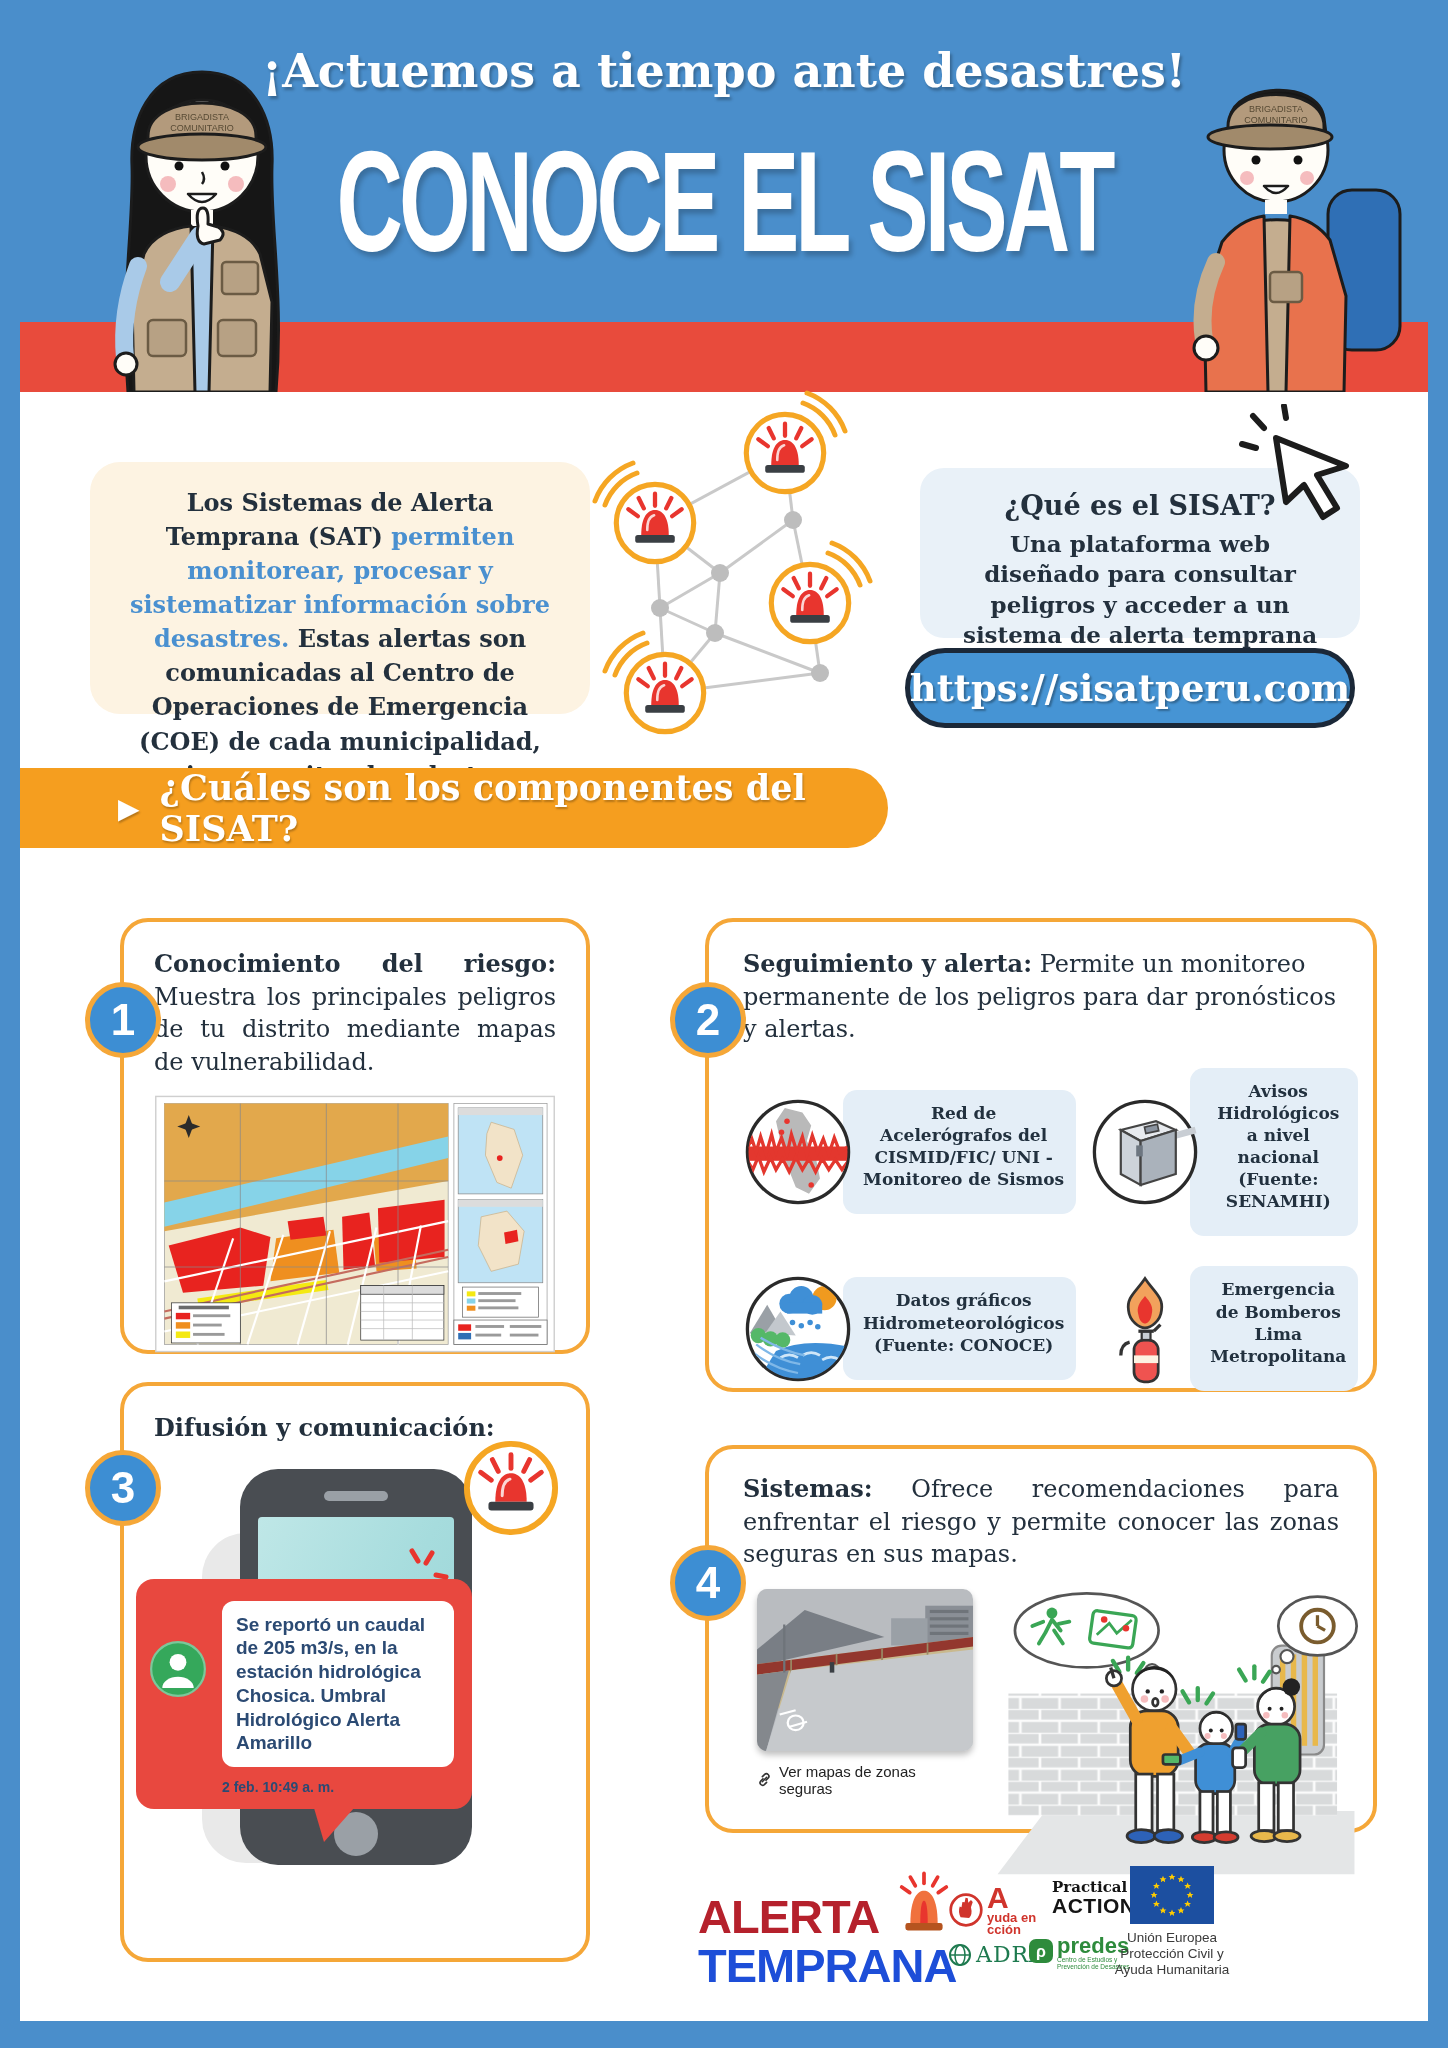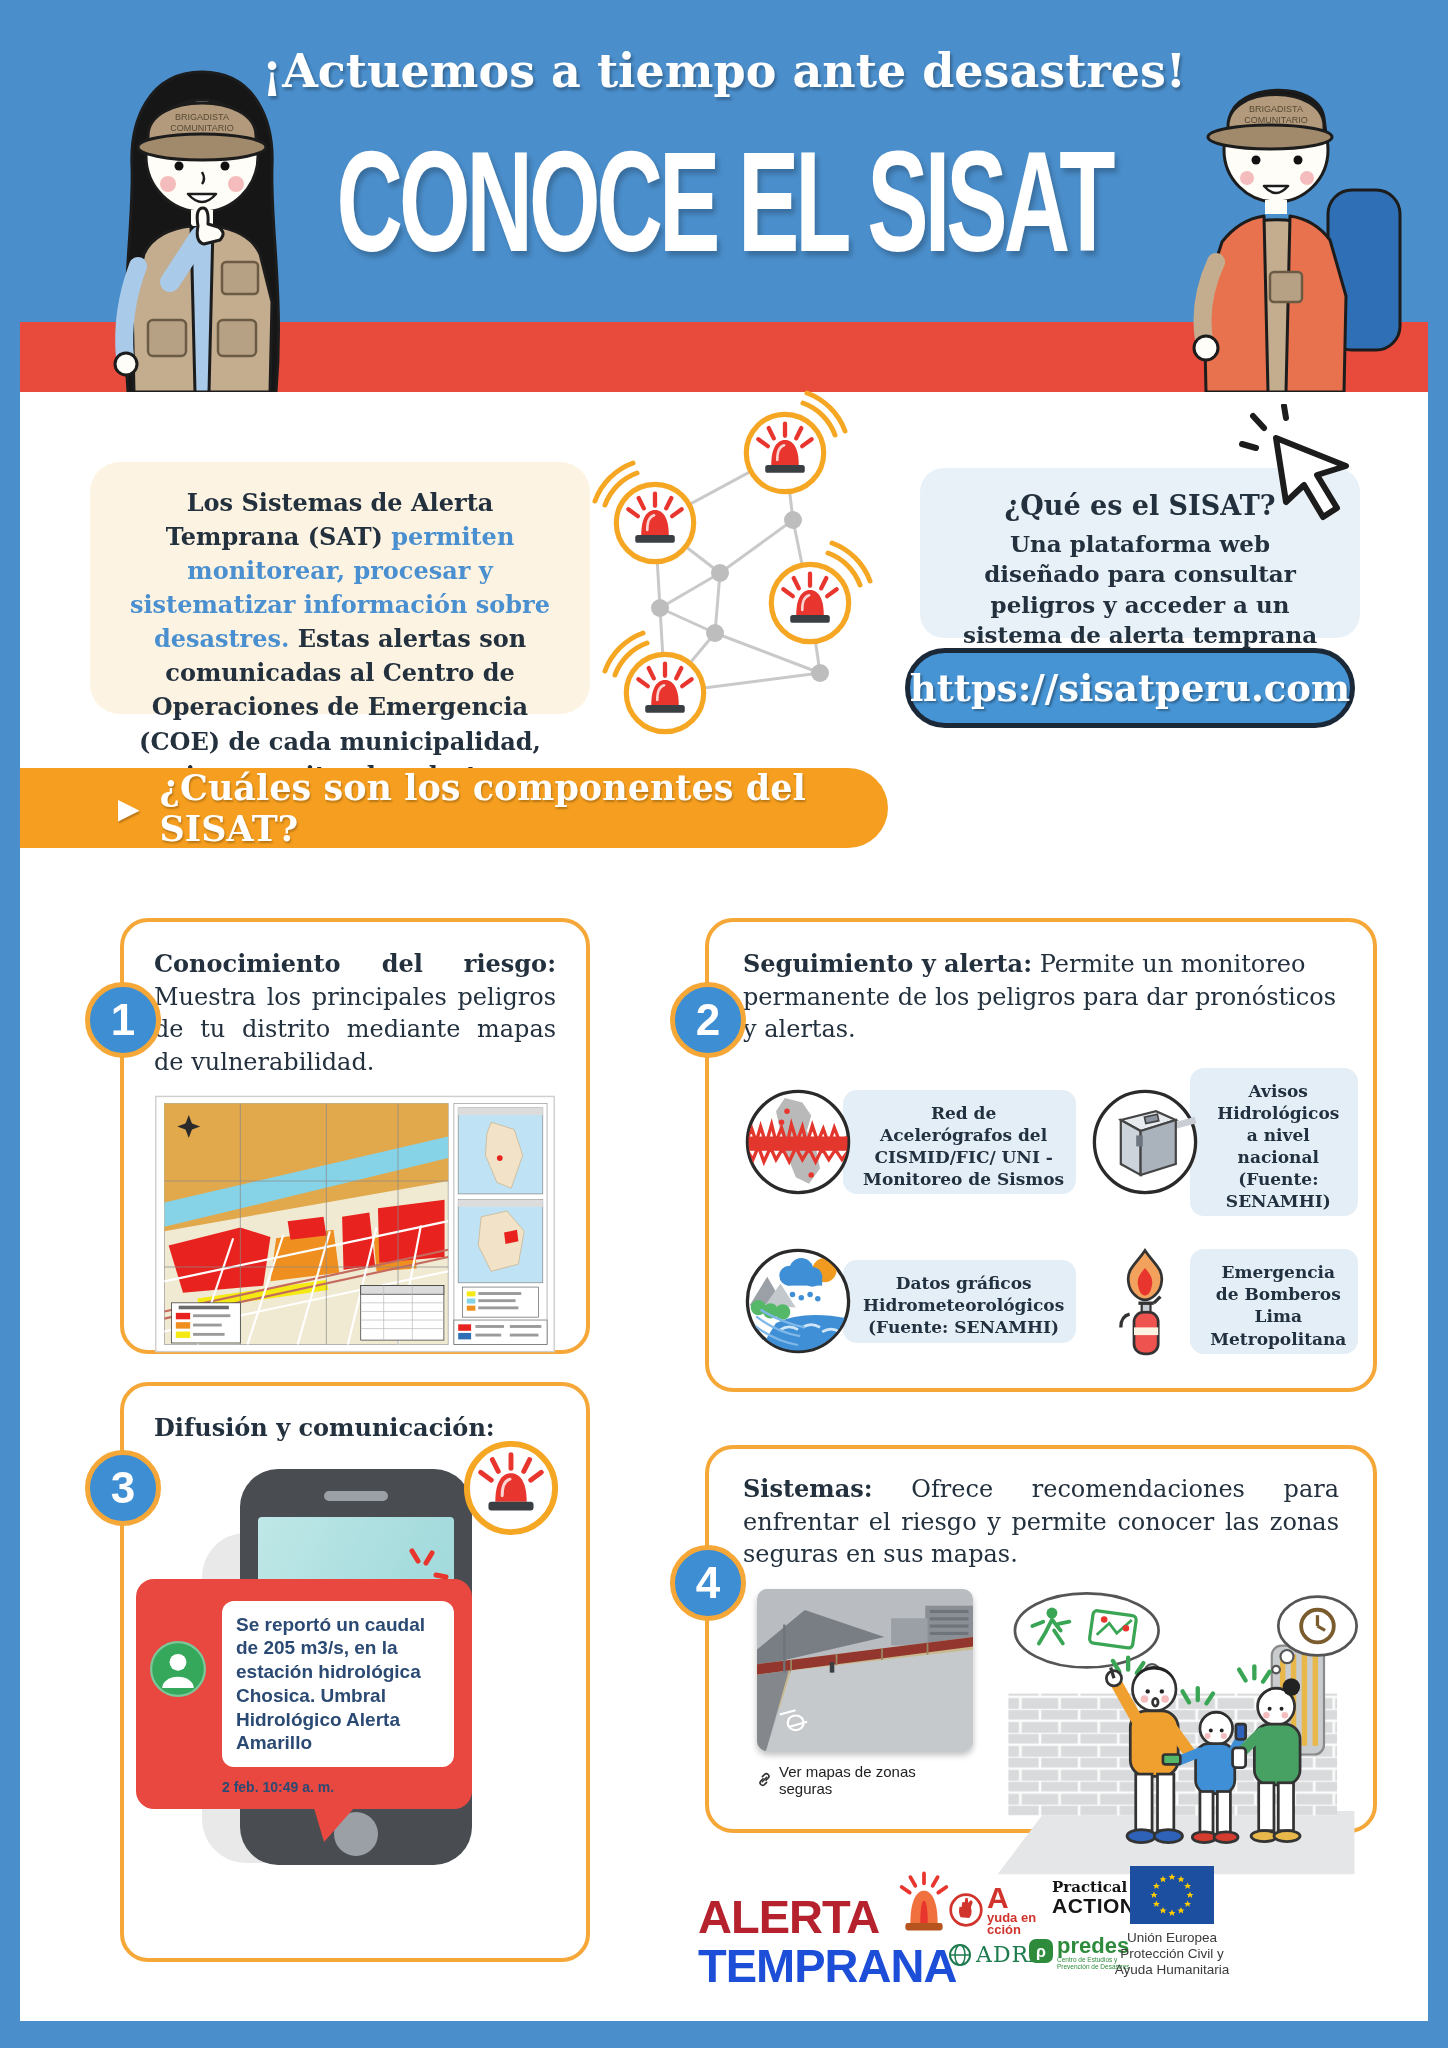--- a/index.html
+++ b/index.html
@@ -52,21 +52,21 @@
   .comp-text b{font-weight:bold;}
   .box1{left:120px;top:918px;width:470px;height:436px;padding:26px 30px;}
   .box2{left:705px;top:918px;width:672px;height:474px;padding:26px 34px;}
   .box3{left:120px;top:1382px;width:470px;height:580px;padding:26px 30px;}
   .box4{left:705px;top:1445px;width:672px;height:388px;padding:24px 34px;}
   .map-wrap{margin-top:16px;}
   
   .s-grid{display:grid;grid-template-columns:1fr 1fr;row-gap:30px;column-gap:14px;margin-top:22px;}
   .s-item{display:flex;align-items:center;}
   .s-icon{width:110px;height:110px;flex-shrink:0;margin-right:-10px;z-index:2;}
-  .s-chip{background:#e4eef7;border-radius:14px;padding:12px 12px 4px 20px;font-size:17px;
+  .s-chip{background:#e4eef7;border-radius:14px;padding:12px 12px 24px 20px;font-size:17px;
           font-weight:bold;text-align:center;color:#22313f;line-height:1.3;flex:1;}
   
   .phone-scene{position:relative;height:430px;margin-top:8px;}
   .phone-shadow{position:absolute;left:48px;top:80px;width:238px;height:330px;background:#e9e9e9;border-radius:44px;}
   .phone-body{position:absolute;left:86px;top:16px;width:232px;height:396px;background:#494d52;border-radius:38px;}
   .phone-screen{position:absolute;left:18px;top:48px;right:18px;bottom:62px;
                 background:linear-gradient(115deg,#bfe7e7 0%,#a6dcdd 55%,#9ad4d6 100%);border-radius:4px;}
   .phone-speaker{position:absolute;left:50%;top:22px;width:64px;height:10px;margin-left:-32px;
                  background:#9aa0a6;border-radius:6px;}
   .phone-home{position:absolute;left:50%;bottom:9px;width:44px;height:44px;margin-left:-22px;
@@ -443,21 +443,21 @@
                   <circle cx="68" cy="48" r="2.5"></circle>
                 </g>
               <g stroke="#7fb8e8" stroke-width="2" fill="none">
                   <path d="M12,64 Q30,78 52,82"></path>
                   <path d="M10,72 Q28,86 50,90"></path>
                   <path d="M16,58 Q36,70 56,74"></path>
                 </g>
             </g>
           </svg>
         </div>
-        <div class="s-chip">Datos gráficos Hidrometeorológicos (Fuente: SENAMHI)</div>
+        <div class="s-chip">Datos gráficos Hidrometeorológicos (Fuente: CONOCE)</div>
       </div>
       <div class="s-item">
         <div class="s-icon">
           <svg viewBox="0 0 100 100">
             <path d="M50,4 C58,16 67,21 65,33 C64,43 55,49 50,49 C45,49 36,43 35,33 C33,21 42,16 50,4 Z" fill="#f2a25c" stroke="#333" stroke-width="2.5"></path>
             <path d="M50,20 C55,26 58,30 56,37 C55,43 52,45 50,45 C48,45 45,43 44,37 C42,30 45,26 50,20 Z" fill="#e8352e"></path>
             <path d="M36,62 q-8,2 -8,12" fill="none" stroke="#333" stroke-width="3"></path>
             <rect x="40" y="60" width="22" height="38" rx="9" fill="#ef5350" stroke="#333" stroke-width="2.5"></rect>
             <rect x="40" y="74" width="22" height="7" fill="#fdf3e2"></rect>
             <rect x="47" y="52" width="8" height="8" fill="#c9ced4" stroke="#333" stroke-width="2"></rect>

